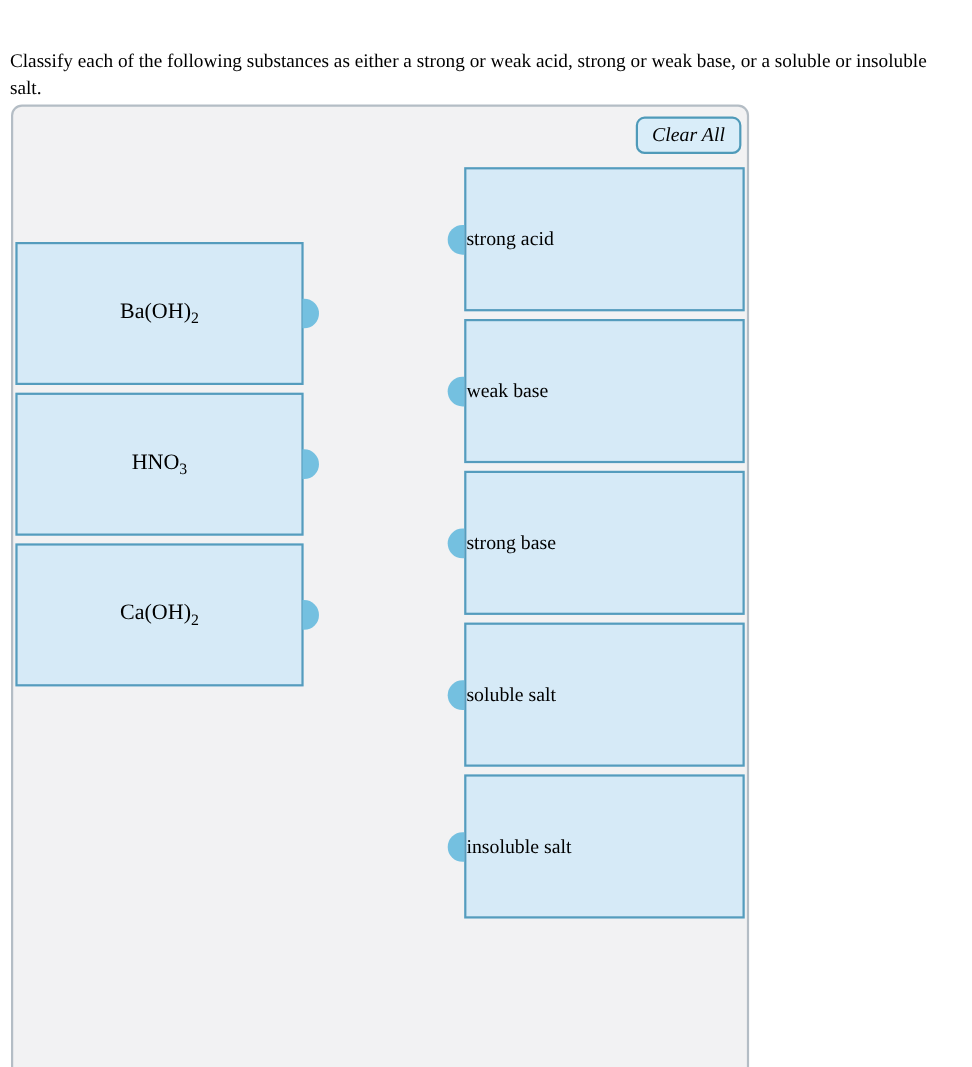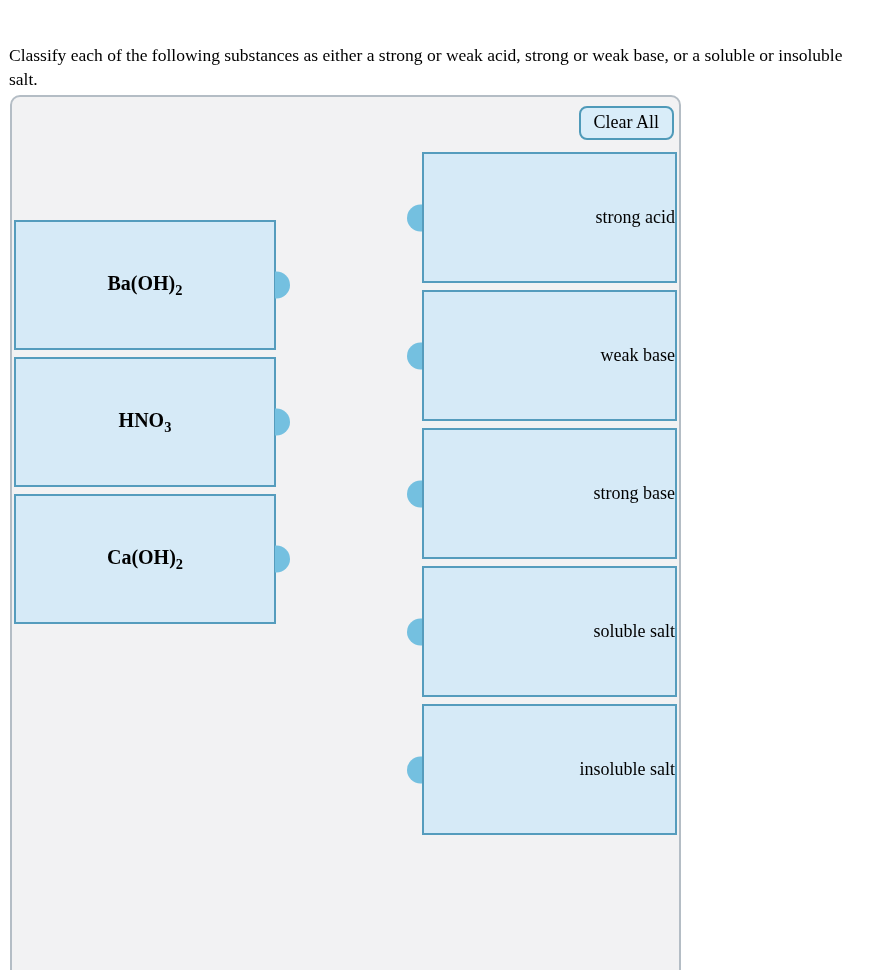--- a/index.html
+++ b/index.html
@@ -36,62 +36,63 @@
     top: 9px;
     right: 5px;
     font-family: "Liberation Serif", serif;
     font-size: 18px;
     color: #000;
     background: #d9edf9;
     border: 2px solid #4f9ab9;
     border-radius: 8px;
     padding: 4px 13px 5px 13px;
     cursor: pointer;
+    font-style: italic;
   }
   .items-col {
     position: absolute;
     left: 2px;
     top: 123px;
   }
   .item-box {
     position: relative;
     box-sizing: border-box;
     width: 262px;
     height: 130px;
     margin-bottom: 7px;
     background: #d6eaf7;
     border: 2px solid #559cbd;
     display: flex;
     align-items: center;
     justify-content: center;
     cursor: grab;
   }
   .formula {
-    font-weight: bold;
+    font-weight: normal;
     font-size: 20px;
   }
   .formula sub {
     font-size: 0.72em;
   }
   .cats-col {
     position: absolute;
     left: 410px;
     top: 55px;
   }
   .cat-box {
     position: relative;
     box-sizing: border-box;
     width: 255px;
     height: 131px;
     margin-bottom: 7px;
     background: #d6eaf7;
     border: 2px solid #559cbd;
     display: flex;
     align-items: center;
-    justify-content: flex-end;
+    justify-content: flex-start;
   }
   .cat-label {
     font-size: 18px;
   }
   .knob {
     position: absolute;
     top: 50%;
     transform: translateY(-50%);
     width: 15px;
     height: 27px;

